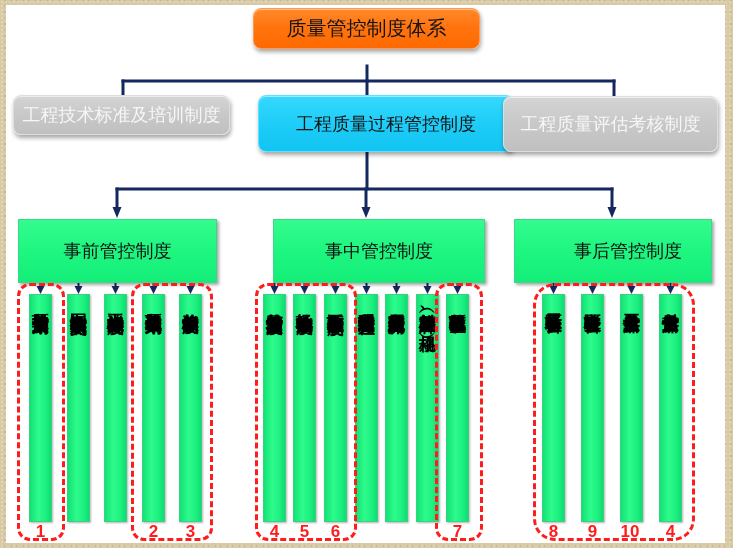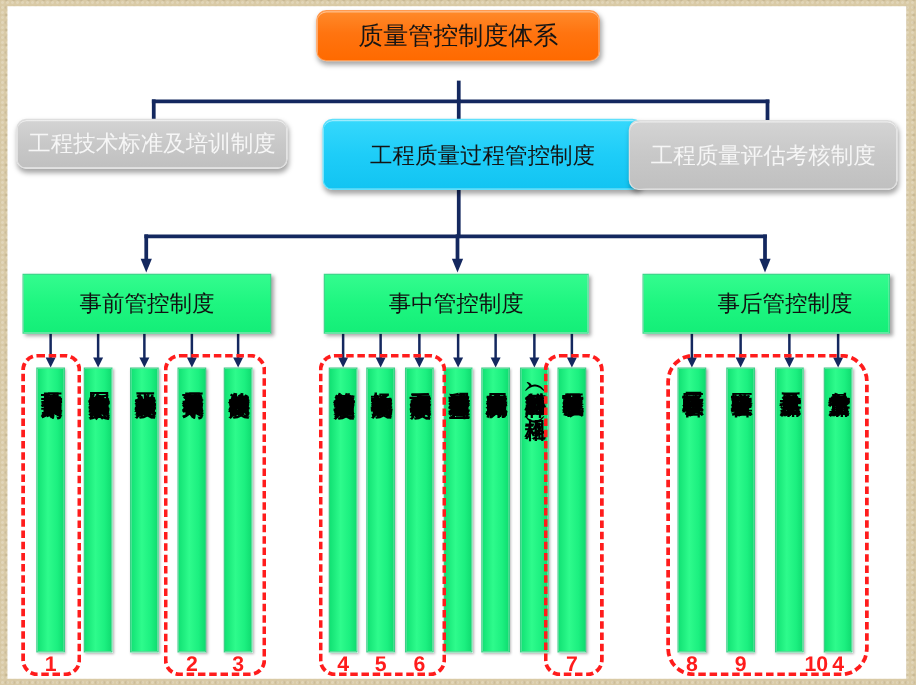--- a/index.html
+++ b/index.html
@@ -37,29 +37,29 @@
   color:#141414;
   background:linear-gradient(#36d8fc 0%, #1ecdf8 50%, #12c4f2 100%);
   border:1px solid #5fe0fb;
   box-shadow:1px 3px 4px rgba(0,0,0,0.35), inset 0 1px 0 rgba(255,255,255,0.5);
 }
 .cat-1{left:13px;top:95px;width:217px;height:40px;}
 .cat-2{left:258px;top:95px;width:256px;height:57px;}
 .cat-3{left:503px;top:96px;width:215px;height:56px;}
 
 .phase{
-  position:absolute;top:219px;height:48px;box-sizing:border-box;
+  position:absolute;top:219px;height:64px;box-sizing:border-box;
   display:flex;align-items:center;justify-content:center;
   font-family:"DejaVu Serif", serif;font-size:18px;color:#111;
   background:linear-gradient(#34fb8e 0%, #1ef680 50%, #14ee78 100%);
   border:1px solid #3cd88a;
   box-shadow:2px 2px 3px rgba(0,0,0,0.35);
 }
 .phase-1{left:18px;width:199px;}
-.phase-2{left:259px;width:212px;}
+.phase-2{left:273px;width:212px;}
 .phase-3{left:514px;width:198px;padding-left:30px;}
 
 .item{
   position:absolute;top:294px;width:23px;height:228px;box-sizing:border-box;
   background:linear-gradient(90deg, #12e274 0%, #2efb8c 40%, #1cf080 75%, #10dc70 100%);
   border:1px solid #3ccf86;
   box-shadow:1px 1px 2px rgba(0,0,0,0.3);
 }
 .item-text{
   position:absolute;left:-1px;top:5px;width:23px;
@@ -229,14 +229,14 @@
 
 <div class="marker" style="left:25.5px">1</div>
 <div class="marker" style="left:138.5px">2</div>
 <div class="marker" style="left:175.5px">3</div>
 <div class="marker" style="left:259.5px">4</div>
 <div class="marker" style="left:289.5px">5</div>
 <div class="marker" style="left:320.5px">6</div>
 <div class="marker" style="left:442.5px">7</div>
 <div class="marker" style="left:538.5px">8</div>
 <div class="marker" style="left:577.5px">9</div>
-<div class="marker" style="left:638px">10</div>
+<div class="marker" style="left:615px">10</div>
 <div class="marker" style="left:655.5px">4</div>
 
 </body></html>

